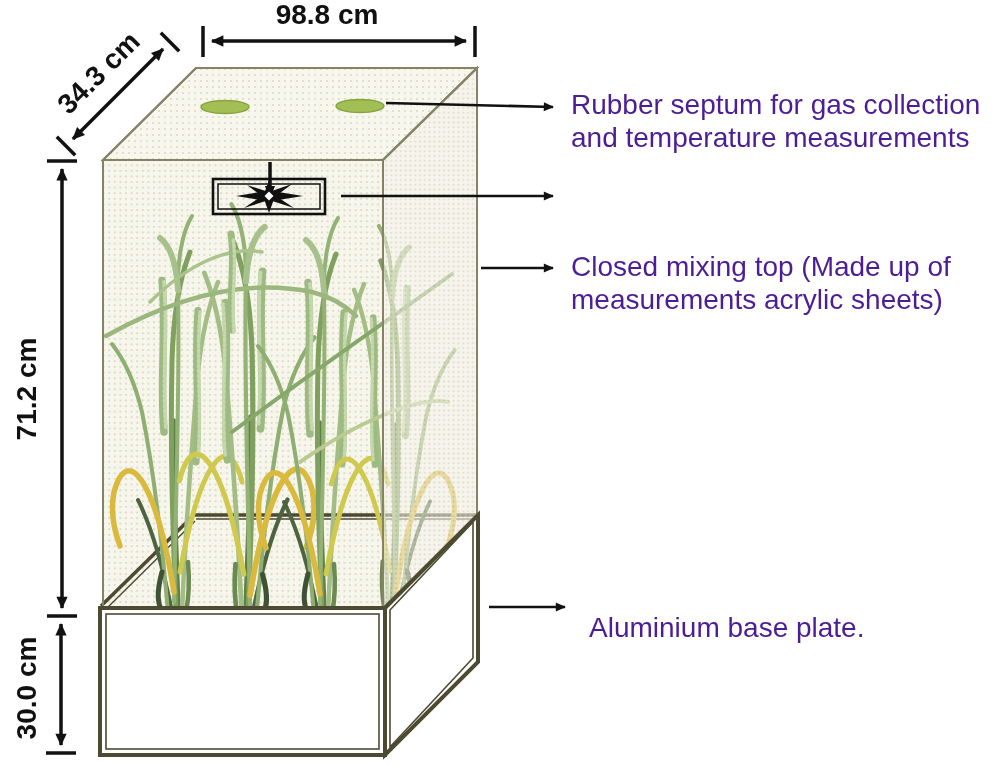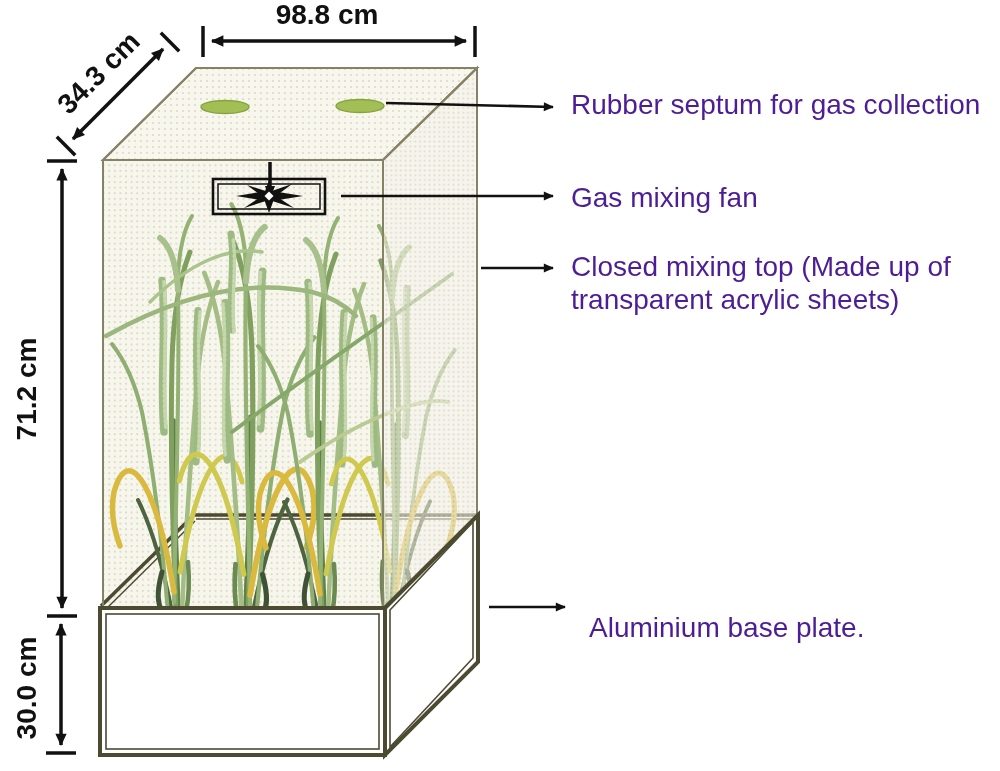--- a/index.html
+++ b/index.html
@@ -141,27 +141,27 @@
   <g stroke="#111" fill="none" stroke-width="2.6">
     <line x1="386" y1="103" x2="553" y2="107" marker-end="url(#ah2)"></line>
     <line x1="341" y1="196" x2="553" y2="196" marker-end="url(#ah2)"></line>
     <line x1="481" y1="268" x2="553" y2="268" marker-end="url(#ah2)"></line>
     <line x1="489" y1="607" x2="565" y2="607" marker-end="url(#ah2)"></line>
   </g>
 </svg>
 
 <div class="lbl" style="left:571px;top:88px;">
   <div>Rubber septum for gas collection</div>
+  <div>and temperature measurements</div>
 </div>
 
-<div class="lbl" style="left:571px;top:181px;">Gas mixing fan</div>
 
 <div class="lbl" style="left:571px;top:250px;">
   <div>Closed mixing top (Made up of</div>
-  <div>transparent acrylic sheets)</div>
+  <div>measurements acrylic sheets)</div>
 </div>
 
 <div class="lbl" style="left:589px;top:591px;margin-top:20px;">Aluminium base plate.</div>
 
 <div class="dim" style="left:327px;top:15px;">98.8 cm</div>
 <div class="dim rot-45" style="left:99px;top:73px;">34.3 cm</div>
 <div class="dim rot-90" style="left:27px;top:389px;">71.2 cm</div>
 <div class="dim rot-90" style="left:27px;top:688px;">30.0 cm</div>
 
 </div>

